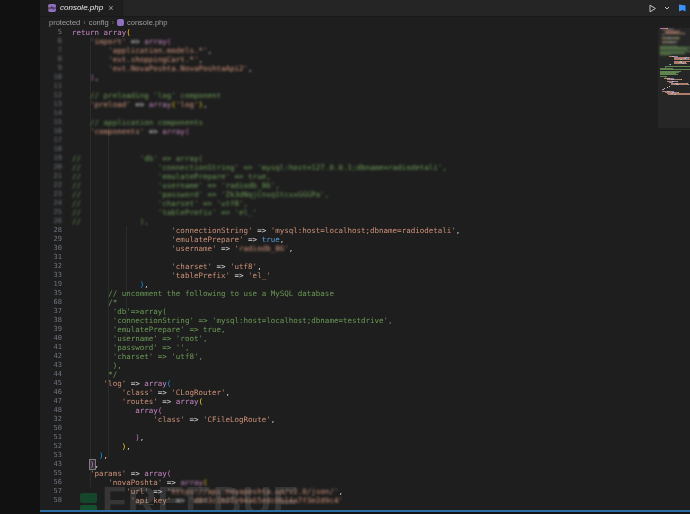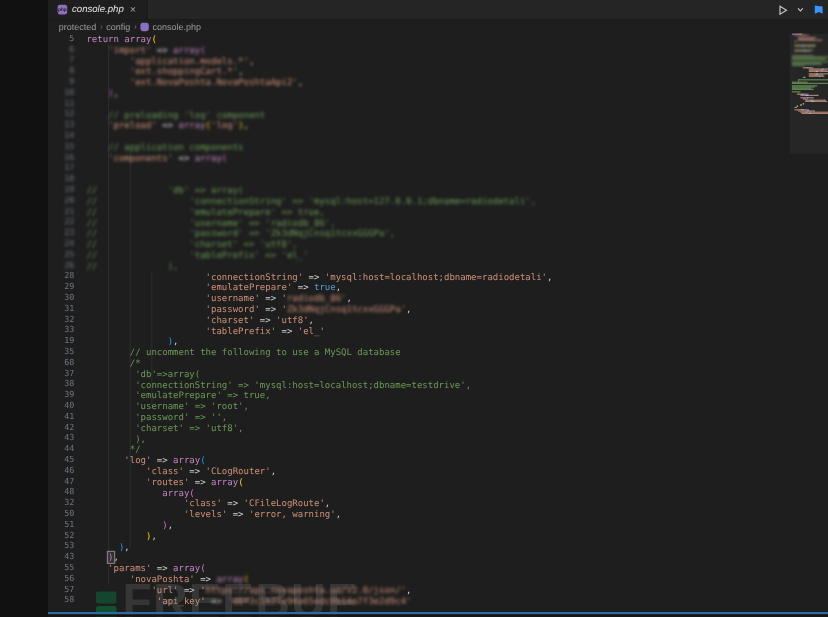--- a/index.html
+++ b/index.html
@@ -147,40 +147,40 @@
         <div class="line"><span class="lnum blur">20</span><span class="ltext blur"><span class="tk-com">//                 'connectionString' =&gt; 'mysql:host=127.0.0.1;dbname=radiodetali',</span></span></div>
         <div class="line"><span class="lnum blur">21</span><span class="ltext blur"><span class="tk-com">//                 'emulatePrepare' =&gt; true,</span></span></div>
         <div class="line"><span class="lnum blur">22</span><span class="ltext blur"><span class="tk-com">//                 'username' =&gt; 'radiodb_86',</span></span></div>
         <div class="line"><span class="lnum blur">23</span><span class="ltext blur"><span class="tk-com">//                 'password' =&gt; 'Zk3dNqjCnsq1tcxxGGGPa',</span></span></div>
         <div class="line"><span class="lnum blur">24</span><span class="ltext blur"><span class="tk-com">//                 'charset' =&gt; 'utf8',</span></span></div>
         <div class="line"><span class="lnum blur">25</span><span class="ltext blur"><span class="tk-com">//                 'tablePrefix' =&gt; 'el_'</span></span></div>
         <div class="line"><span class="lnum blur">26</span><span class="ltext blur"><span class="tk-com">//             ),</span></span></div>
         <div class="line"><span class="lnum">28</span><span class="ltext"><span class="tk-pln">                      </span><span class="tk-str">'connectionString'</span><span class="tk-pln"> =&gt; </span><span class="tk-str">'mysql:host=localhost;dbname=radiodetali'</span><span class="tk-pln">,</span></span></div>
         <div class="line"><span class="lnum">29</span><span class="ltext"><span class="tk-pln">                      </span><span class="tk-str">'emulatePrepare'</span><span class="tk-pln"> =&gt; </span><span class="tk-boo">true</span><span class="tk-pln">,</span></span></div>
         <div class="line"><span class="lnum">30</span><span class="ltext"><span class="tk-pln">                      </span><span class="tk-str">'username'</span><span class="tk-pln"> =&gt; </span><span class="tk-str">'</span><span class="tk-str blur">radiodb_86'</span><span class="tk-pln">,</span></span></div>
-        <div class="line"><span class="lnum">31</span><span class="ltext"><span class="tk-pln">                      </span><span class="tk-str">'password'</span><span class="tk-pln"> =&gt; </span><span class="tk-str">'</span><span class="tk-str blur">Zk3dNqjCnsq1tcxxGGGPa'</span><span class="tk-pln">,</span></span></div>
+        <div class="line"><span class="lnum">31</span></div>
         <div class="line"><span class="lnum">32</span><span class="ltext"><span class="tk-pln">                      </span><span class="tk-str">'charset'</span><span class="tk-pln"> =&gt; </span><span class="tk-str">'utf8'</span><span class="tk-pln">,</span></span></div>
         <div class="line"><span class="lnum">33</span><span class="ltext"><span class="tk-pln">                      </span><span class="tk-str">'tablePrefix'</span><span class="tk-pln"> =&gt; </span><span class="tk-str">'el_'</span></span></div>
         <div class="line"><span class="lnum">19</span><span class="ltext"><span class="tk-pln">               </span><span class="tk-bb">)</span><span class="tk-pln">,</span></span></div>
         <div class="line"><span class="lnum">35</span><span class="ltext"><span class="tk-pln">        </span><span class="tk-com">// uncomment the following to use a MySQL database</span></span></div>
         <div class="line"><span class="lnum">68</span><span class="ltext"><span class="tk-pln">        </span><span class="tk-com">/*</span></span></div>
         <div class="line"><span class="lnum">37</span><span class="ltext"><span class="tk-com">         'db'=&gt;array(</span></span></div>
         <div class="line"><span class="lnum">38</span><span class="ltext"><span class="tk-com">         'connectionString' =&gt; 'mysql:host=localhost;dbname=testdrive',</span></span></div>
         <div class="line"><span class="lnum">39</span><span class="ltext"><span class="tk-com">         'emulatePrepare' =&gt; true,</span></span></div>
         <div class="line"><span class="lnum">40</span><span class="ltext"><span class="tk-com">         'username' =&gt; 'root',</span></span></div>
         <div class="line"><span class="lnum">41</span><span class="ltext"><span class="tk-com">         'password' =&gt; '',</span></span></div>
         <div class="line"><span class="lnum">42</span><span class="ltext"><span class="tk-com">         'charset' =&gt; 'utf8',</span></span></div>
         <div class="line"><span class="lnum">43</span><span class="ltext"><span class="tk-com">         ),</span></span></div>
         <div class="line"><span class="lnum">44</span><span class="ltext"><span class="tk-pln">        </span><span class="tk-com">*/</span></span></div>
         <div class="line"><span class="lnum">45</span><span class="ltext"><span class="tk-pln">       </span><span class="tk-str">'log'</span><span class="tk-pln"> =&gt; </span><span class="tk-kw">array</span><span class="tk-bb">(</span></span></div>
         <div class="line"><span class="lnum">46</span><span class="ltext"><span class="tk-pln">           </span><span class="tk-str">'class'</span><span class="tk-pln"> =&gt; </span><span class="tk-str">'CLogRouter'</span><span class="tk-pln">,</span></span></div>
         <div class="line"><span class="lnum">47</span><span class="ltext"><span class="tk-pln">           </span><span class="tk-str">'routes'</span><span class="tk-pln"> =&gt; </span><span class="tk-kw">array</span><span class="tk-bg">(</span></span></div>
         <div class="line"><span class="lnum">48</span><span class="ltext"><span class="tk-pln">              </span><span class="tk-kw">array</span><span class="tk-bo">(</span></span></div>
         <div class="line"><span class="lnum">32</span><span class="ltext"><span class="tk-pln">                  </span><span class="tk-str">'class'</span><span class="tk-pln"> =&gt; </span><span class="tk-str">'CFileLogRoute'</span><span class="tk-pln">,</span></span></div>
-        <div class="line"><span class="lnum">50</span><span class="ltext"><span class="tk-pln">                  </span><span class="tk-str">'levels'</span><span class="tk-pln"> =&gt; </span><span class="tk-str">'error, warning'</span><span class="tk-pln">,</span></span></div>
+        <div class="line"><span class="lnum">50</span></div>
         <div class="line"><span class="lnum">51</span><span class="ltext"><span class="tk-pln">              </span><span class="tk-bo">)</span><span class="tk-pln">,</span></span></div>
         <div class="line"><span class="lnum">52</span><span class="ltext"><span class="tk-pln">           </span><span class="tk-bg">)</span><span class="tk-pln">,</span></span></div>
         <div class="line"><span class="lnum">53</span><span class="ltext"><span class="tk-pln">      </span><span class="tk-bb">)</span><span class="tk-pln">,</span></span></div>
         <div class="line"><span class="lnum">43</span><span class="ltext"><span class="tk-pln">    </span><span class="tk-hl">)</span><span class="tk-pln">,</span></span></div>
         <div class="line"><span class="lnum">55</span><span class="ltext"><span class="tk-pln">    </span><span class="tk-str">'params'</span><span class="tk-pln"> =&gt; </span><span class="tk-kw">array</span><span class="tk-bo">(</span></span></div>
         <div class="line"><span class="lnum">56</span><span class="ltext"><span class="tk-pln">        </span><span class="tk-str">'novaPoshta'</span><span class="tk-pln"> =&gt; </span><span class="tk-kw blur">array</span><span class="tk-bg blur">(</span></span></div>
         <div class="line"><span class="lnum">57</span><span class="ltext"><span class="tk-pln">            </span><span class="tk-str">'url'</span><span class="tk-pln"> =&gt; </span><span class="tk-str">'</span><span class="tk-str blur">https://api.novaposhta.ua/v2.0/json/'</span><span class="tk-pln">,</span></span></div>
         <div class="line"><span class="lnum">58</span><span class="ltext"><span class="tk-pln">             </span><span class="tk-str">'api_key'</span><span class="tk-pln blur"> =&gt; </span><span class="tk-str blur">'d8f3c1b27e94a65edc0b14a7f3e2d9c4'</span></span></div>
       </div>
 

